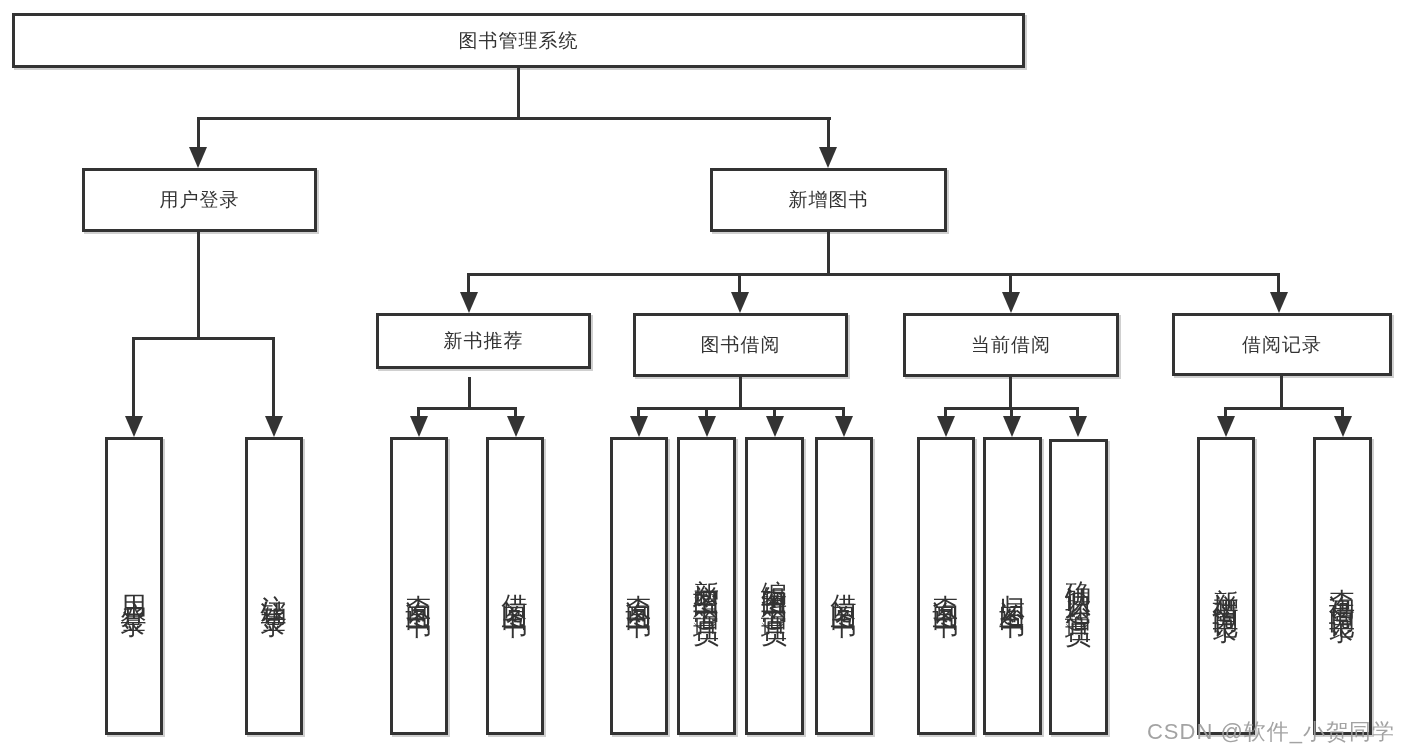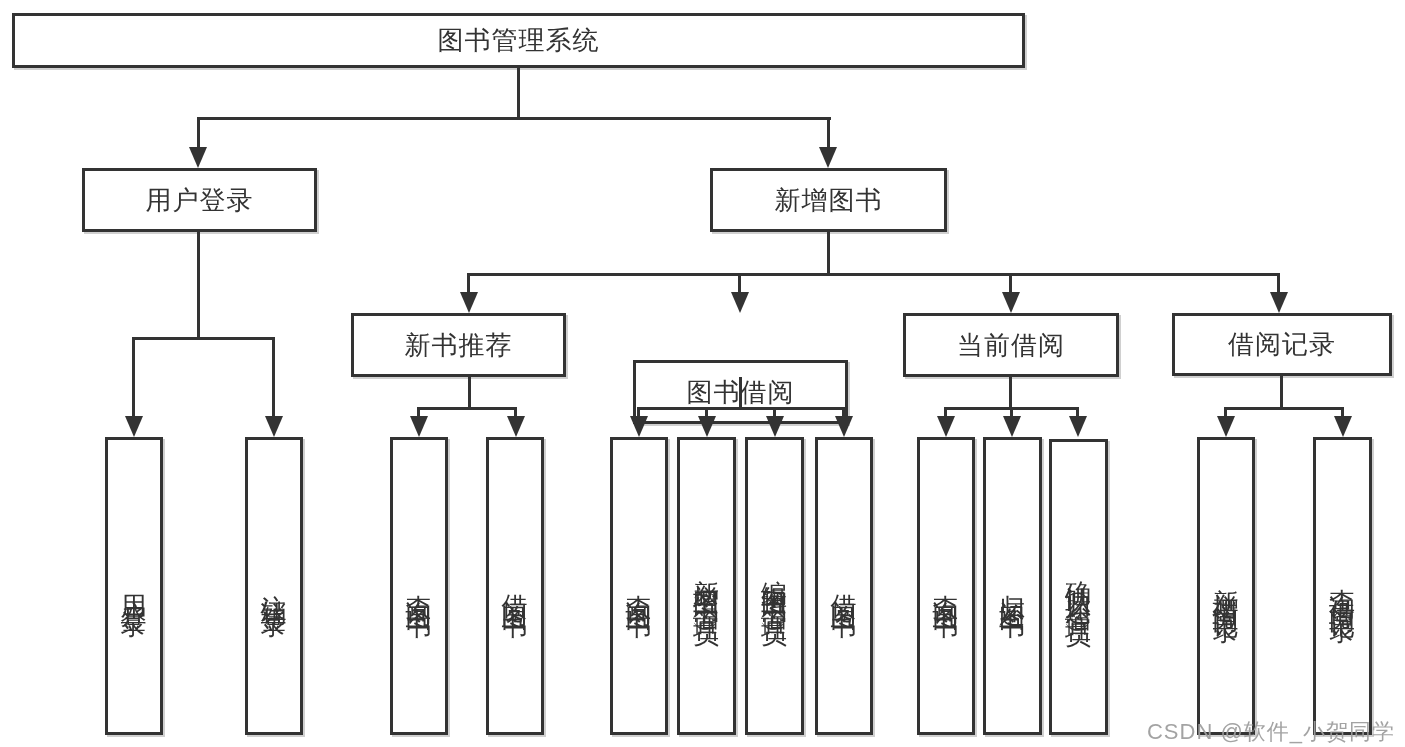--- a/index.html
+++ b/index.html
@@ -20,21 +20,21 @@
     box-sizing: border-box;
     background: #ffffff;
     border: 3px solid #333333;
     color: #333333;
     display: flex;
     align-items: center;
     justify-content: center;
     box-shadow: 2px 2px 0 rgba(150,150,150,0.45);
   }
   .node .hlabel {
-    font-size: 26px;
+    font-size: 19px;
     letter-spacing: 1px;
     white-space: nowrap;
   }
   .node.leaf .vlabel {
     writing-mode: vertical-rl;
     text-orientation: mixed;
     font-size: 26px;
     letter-spacing: 6px;
     line-height: 1;
   }
@@ -97,24 +97,24 @@
   <div class="hline" style="left:467px; top:273px; width:813px;"></div>
   <div class="vline" style="left:467px; top:273px; height:20px;"></div>
   <div class="arrow" style="left:460px; top:292px;"></div>
   <div class="vline" style="left:738px; top:273px; height:20px;"></div>
   <div class="arrow" style="left:731px; top:292px;"></div>
   <div class="vline" style="left:1009px; top:273px; height:20px;"></div>
   <div class="arrow" style="left:1002px; top:292px;"></div>
   <div class="vline" style="left:1277px; top:273px; height:20px;"></div>
   <div class="arrow" style="left:1270px; top:292px;"></div>
 
-  <div class="node" style="left:351px; top:313px; width:215px; height:64px;">
+  <div class="node" style="left:376px; top:313px; width:215px; height:56px;">
     <span class="hlabel">新书推荐</span>
   </div>
-  <div class="node" style="left:633px; top:313px; width:215px; height:64px;margin-top:47px;">
+  <div class="node" style="left:633px; top:313px; width:215px; height:64px;">
     <span class="hlabel">图书借阅</span>
   </div>
   <div class="node" style="left:903px; top:313px; width:216px; height:64px;">
     <span class="hlabel">当前借阅</span>
   </div>
   <div class="node" style="left:1172px; top:313px; width:220px; height:63px;">
     <span class="hlabel">借阅记录</span>
   </div>
 
   <div class="vline" style="left:468px; top:377px; height:30px;"></div>

